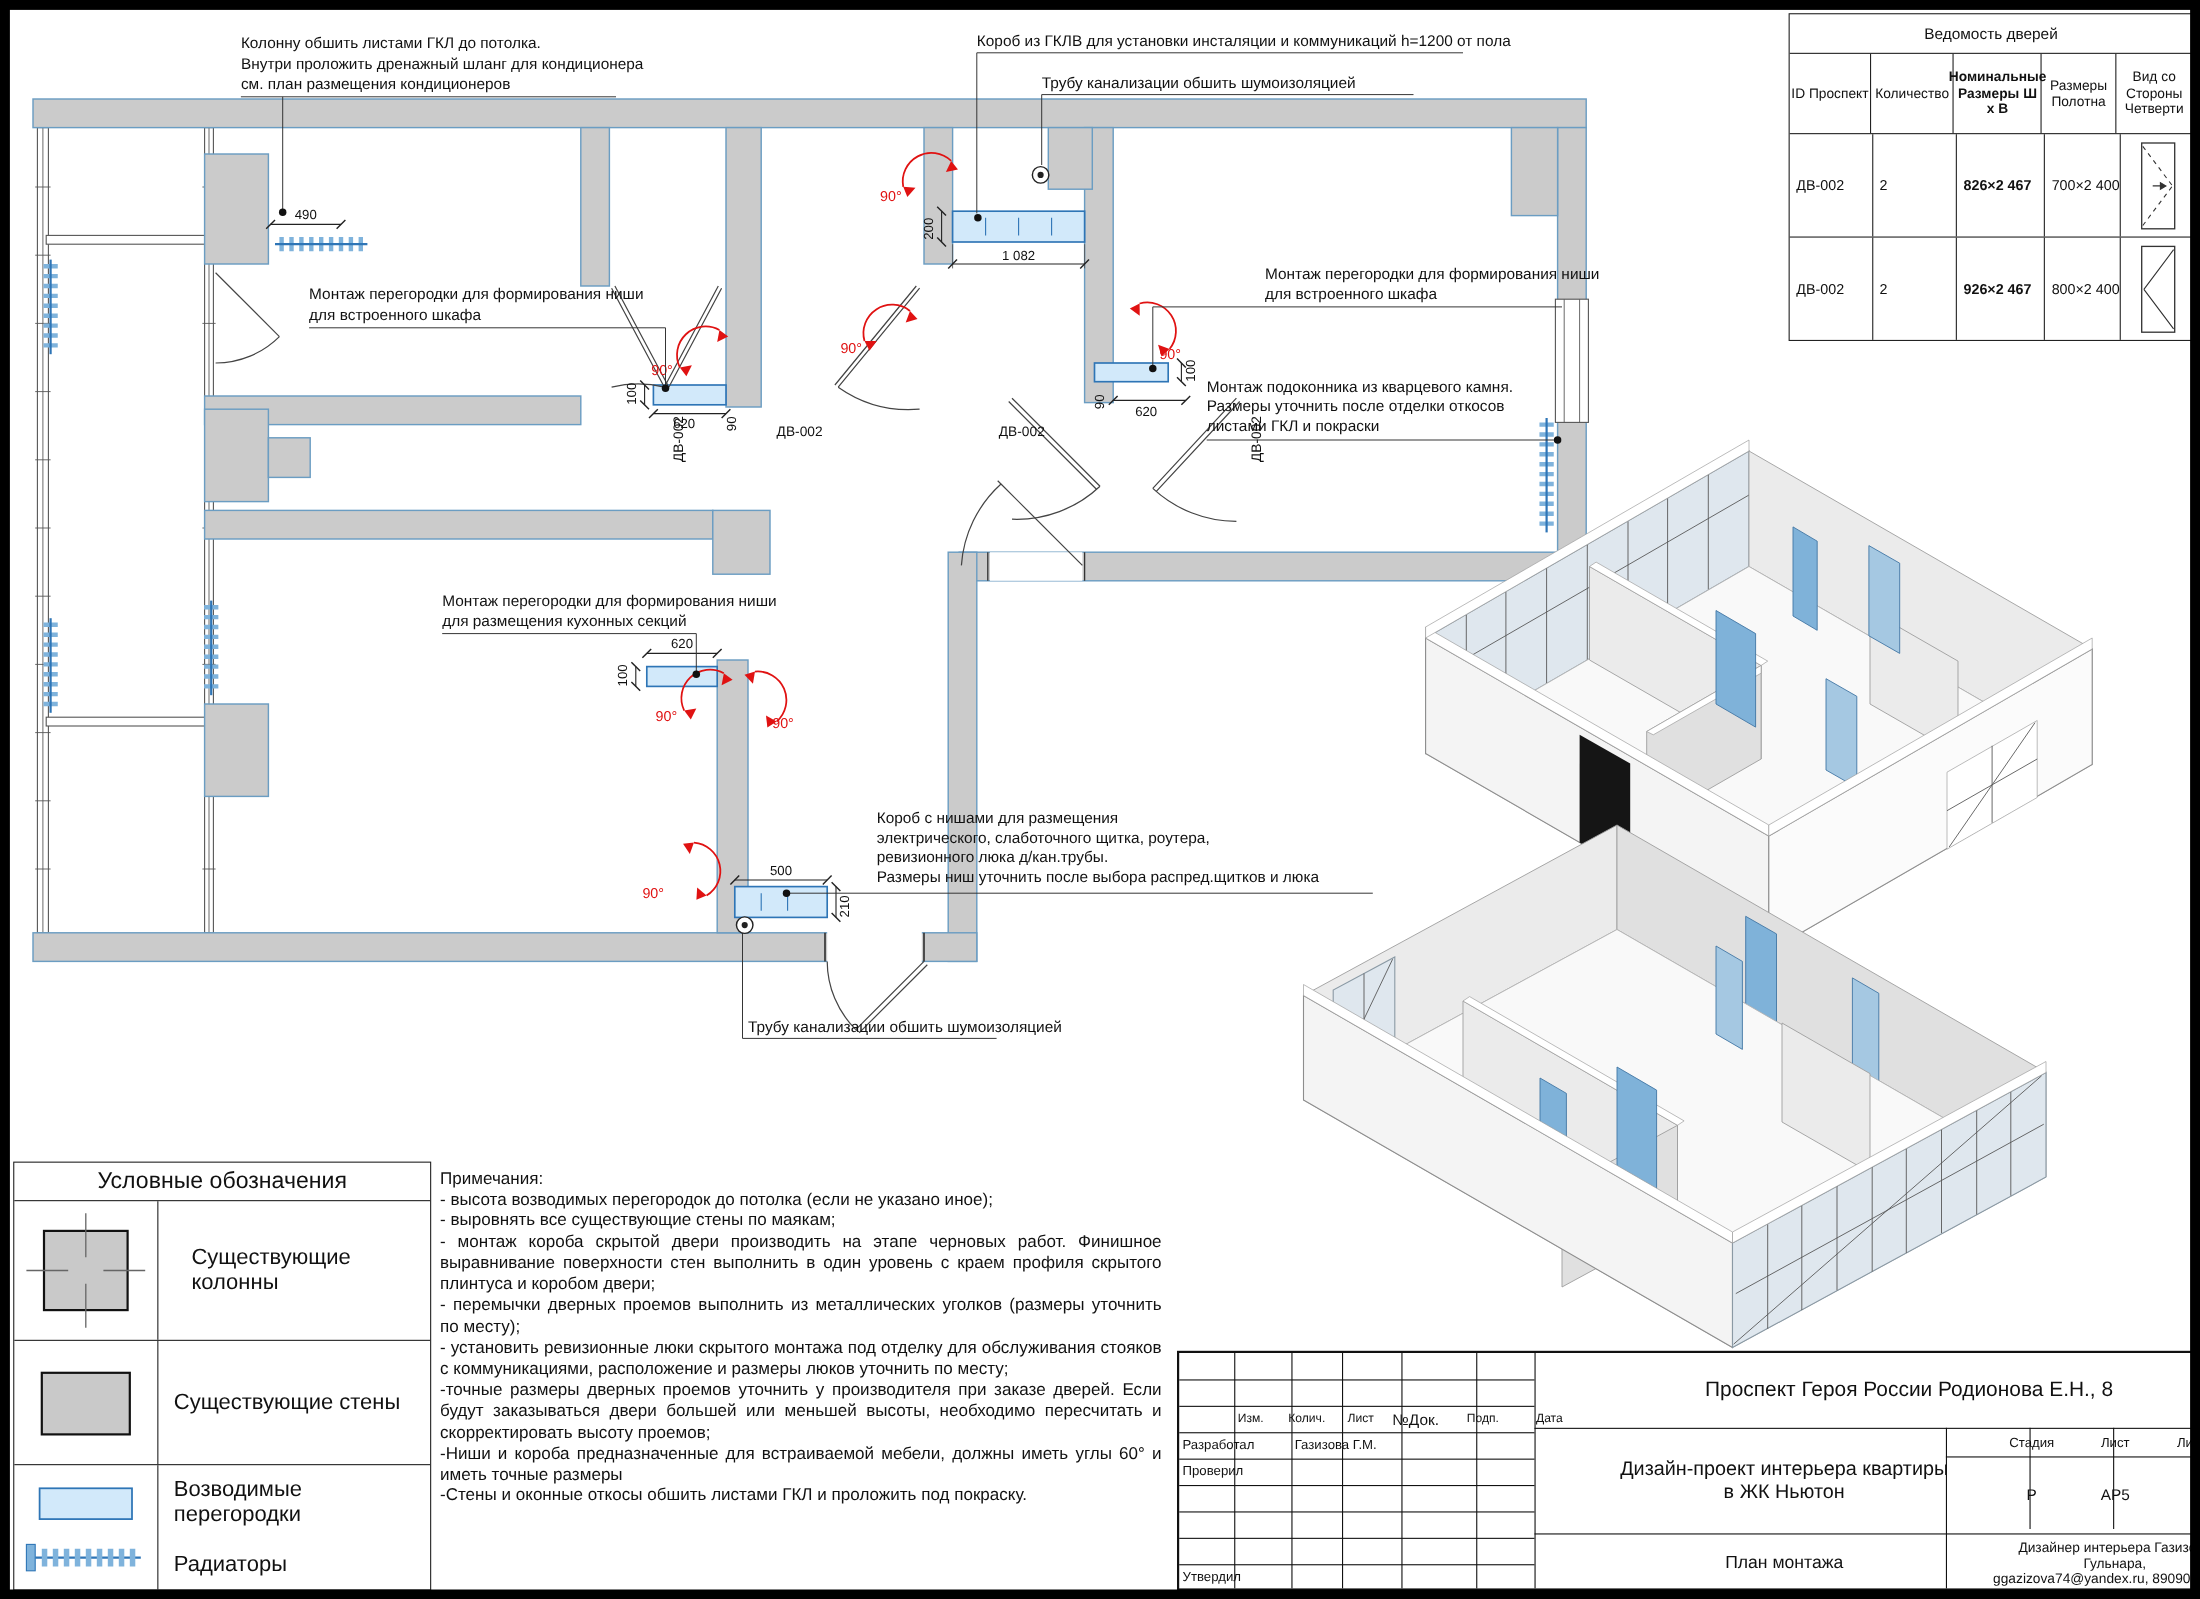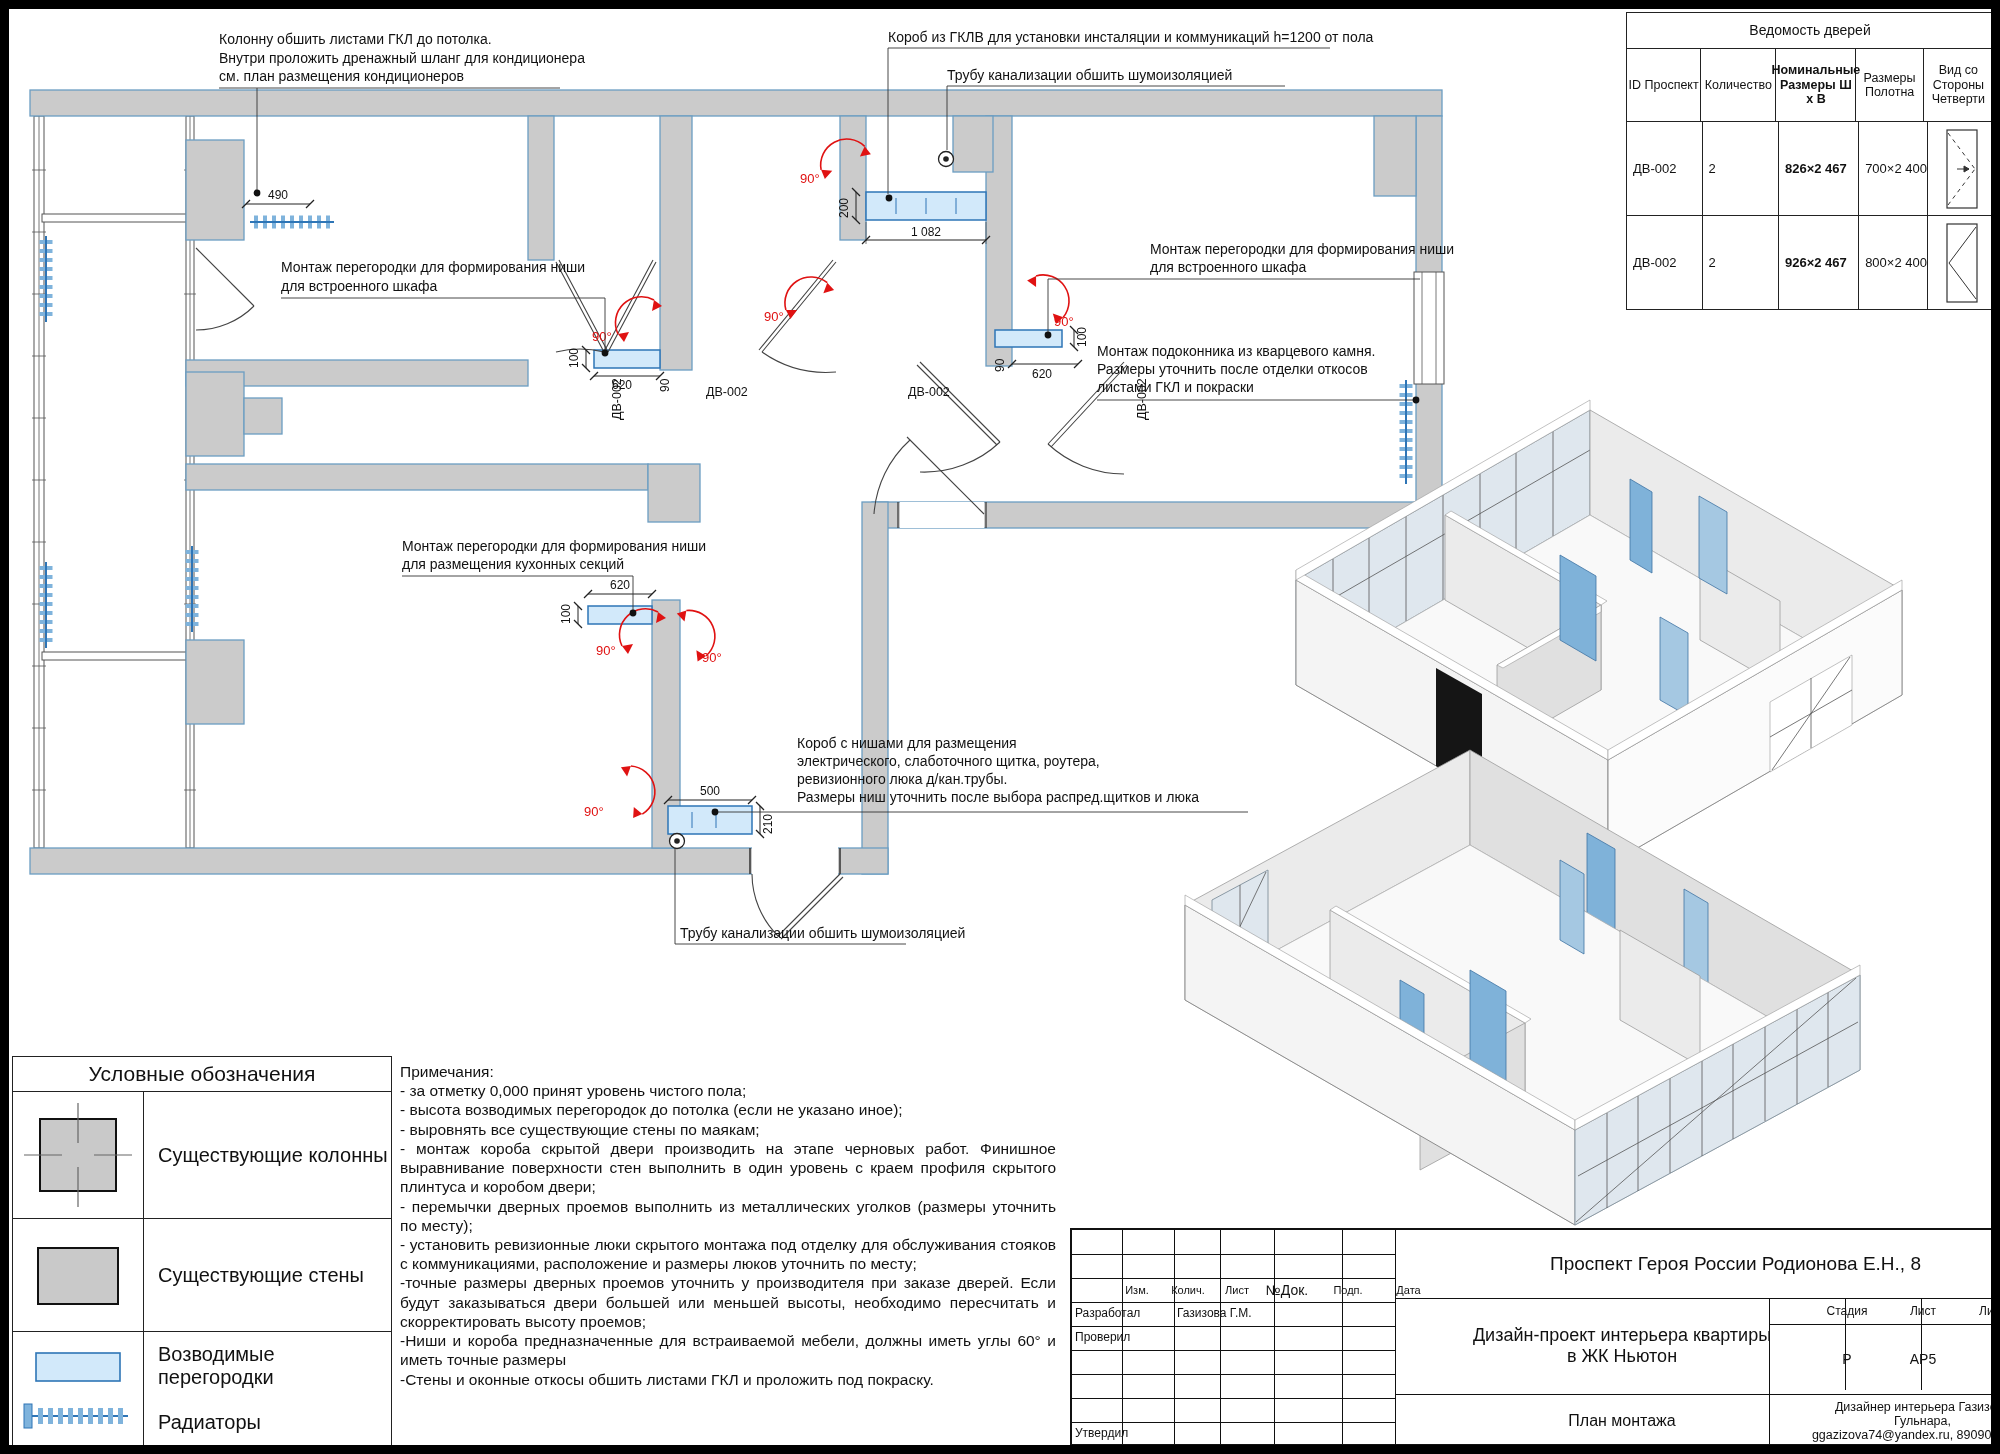--- a/index.html
+++ b/index.html
@@ -366,21 +366,21 @@
       <svg width="52" height="84" viewBox="0 0 52 84">
         <rect x="12" y="3" width="30" height="78" fill="none" stroke="#333" stroke-width="1.2"></rect>
         <path d="M41,6 L14,42 M41,78 L14,42" stroke="#333" stroke-width="1" fill="none"></path>
       </svg>
     </div>
   </div>
 </div>
 
 <div class="ovl lg" style="left:12px;top:1056px;width:380px;height:390px;">
   <div class="ttl">Условные обозначения</div>
-  <div class="row" style="height:126px;">
+  <div class="row" style="height:126px;gap:16px;">
     <div class="sym">
       <svg width="120" height="112" viewBox="0 0 120 112">
         <rect x="22" y="20" width="76" height="72" fill="#c9c9c9" stroke="#111" stroke-width="2"></rect>
         <path d="M60,4 V44 M60,68 V108 M6,56 H44 M76,56 H114" stroke="#666" stroke-width="1.2"></path>
       </svg>
     </div>
     <div class="cap">
           <span>Существующие колонны</span>
         </div>
   </div>
@@ -407,21 +407,20 @@
     </div>
     <div class="cap">
       <span>Возводимые перегородки</span>
       <span>Радиаторы</span>
     </div>
   </div>
 </div>
 
 <div class="ovl nt" style="left:400px;top:1062px;width:656px;">
   <div>Примечания:</div>
-  <div>- за отметку 0,000 принят уровень чистого пола;</div>
   <div>- высота возводимых перегородок до потолка  (если не указано иное);</div>
   <div>- выровнять все существующие стены по маякам;</div>
   <div>- монтаж короба скрытой двери производить на этапе черновых работ. Финишное выравнивание поверхности стен выполнить в один уровень с краем профиля скрытого плинтуса и коробом двери;</div>
   <div>- перемычки дверных проемов выполнить из металлических уголков (размеры уточнить по месту);</div>
   <div>- установить ревизионные люки скрытого монтажа под отделку для обслуживания стояков с коммуникациями, расположение и размеры люков уточнить по месту;</div>
   <div>-точные размеры дверных проемов уточнить у производителя при заказе дверей. Если будут заказываться двери большей или меньшей высоты, необходимо пересчитать и скорректировать высоту проемов;</div>
   <div>-Ниши и короба предназначенные для встраиваемой мебели, должны иметь углы 60° и иметь точные размеры</div>
   <div>-Стены и оконные откосы обшить листами ГКЛ и проложить под покраску.</div>
 </div>
 

